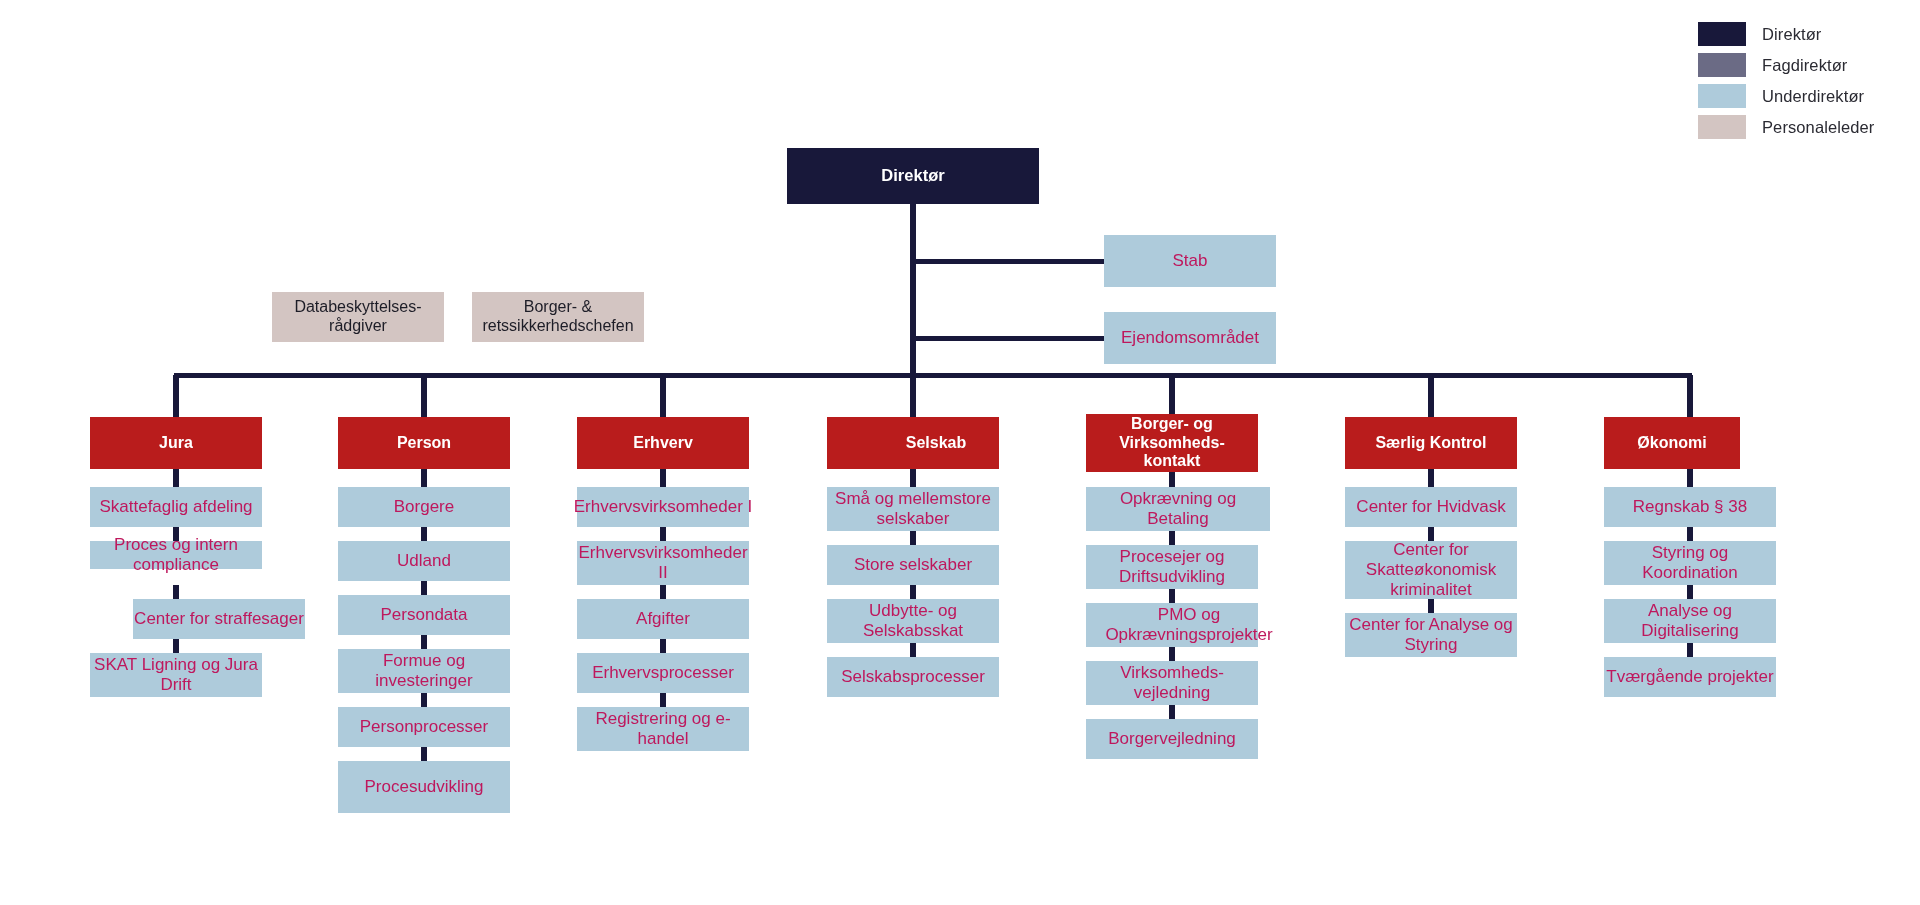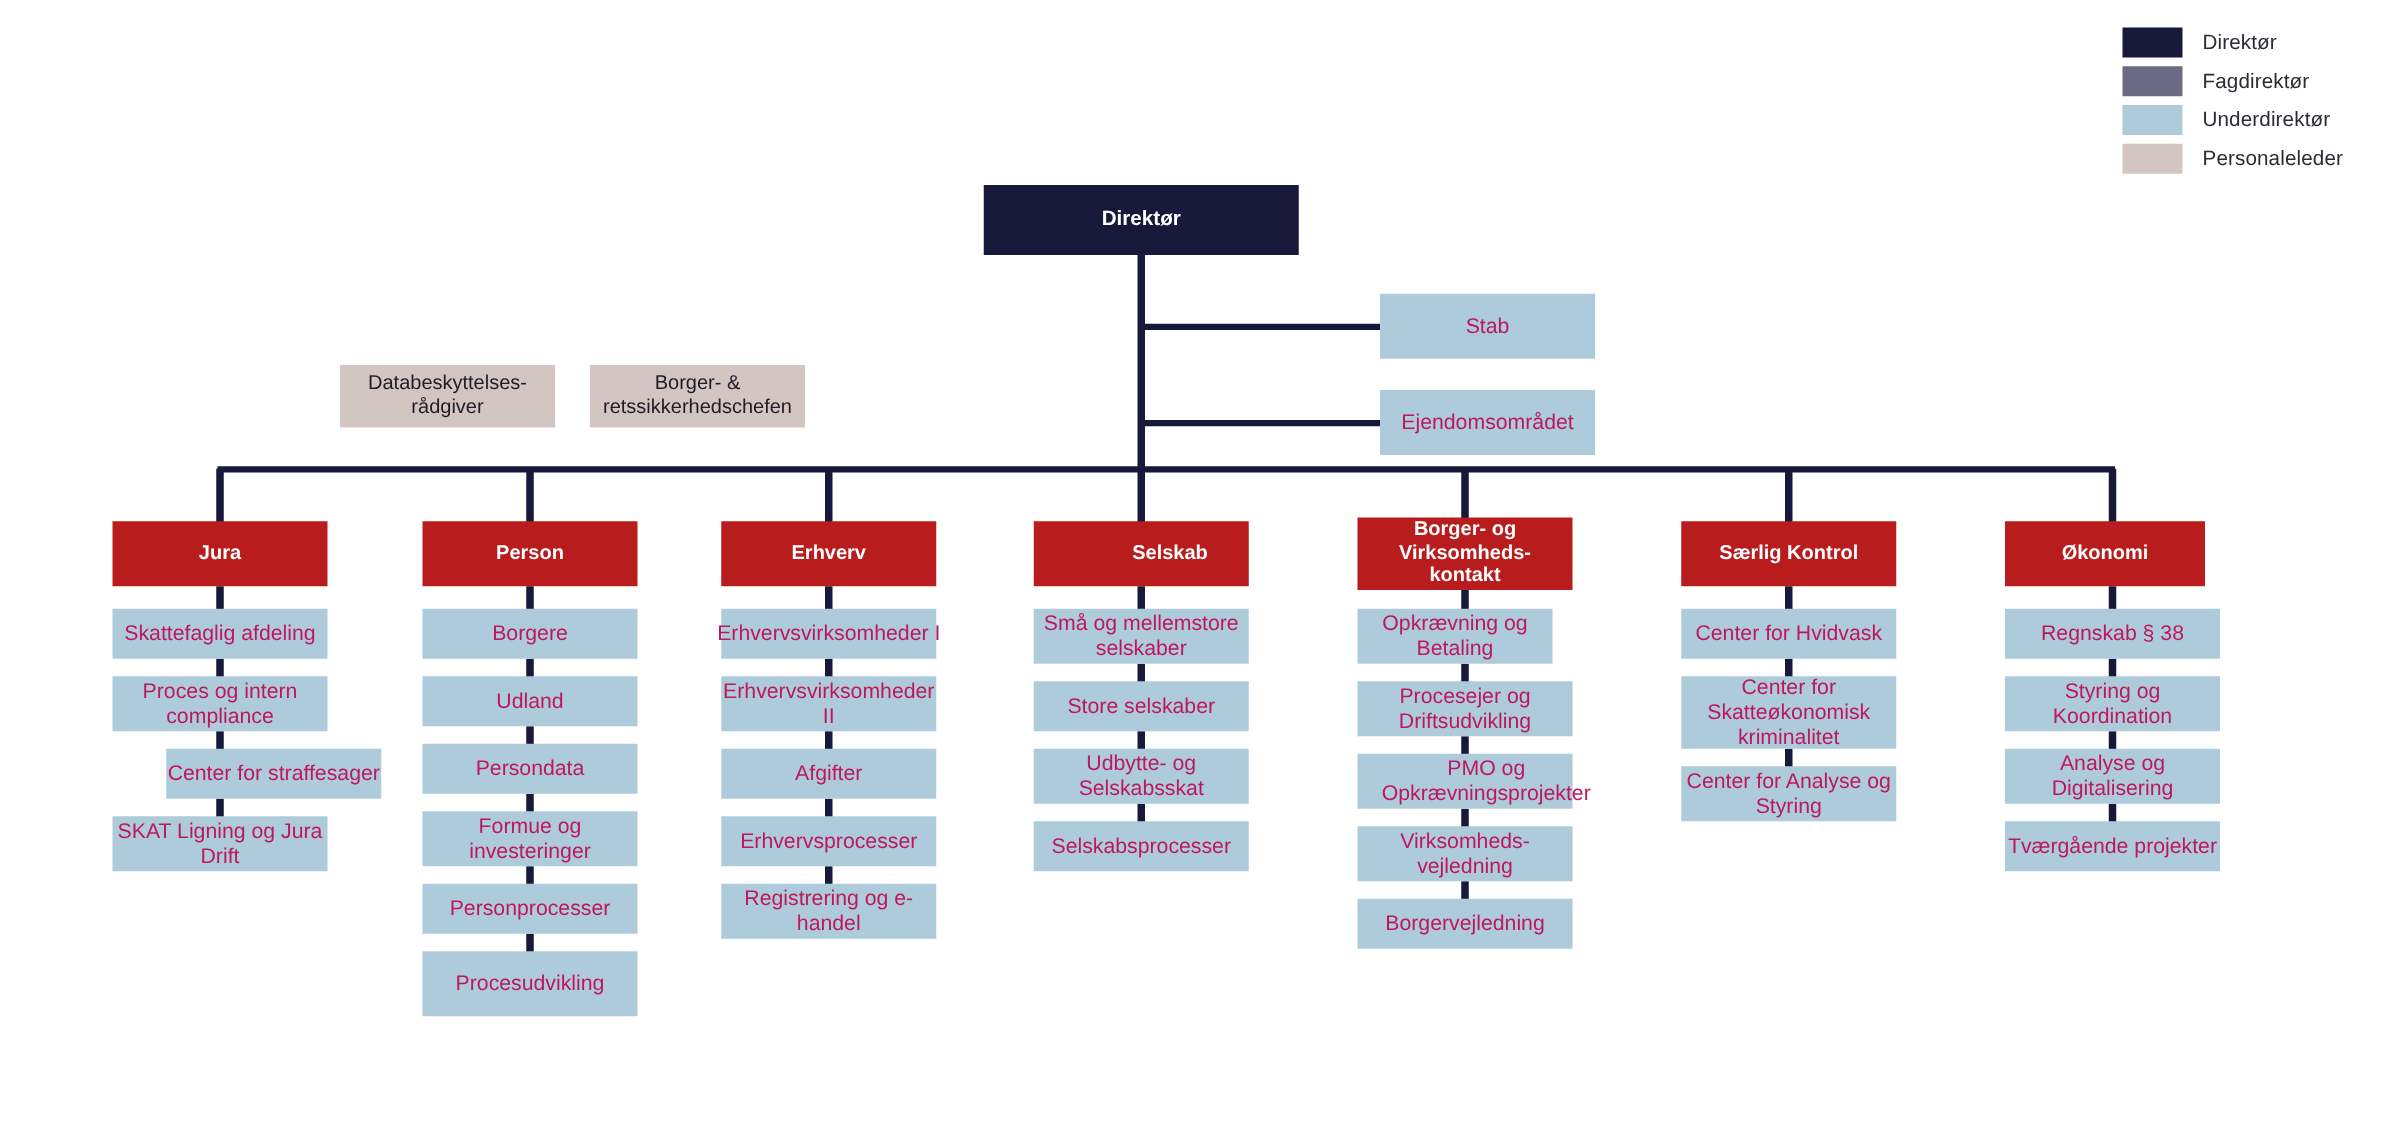--- a/index.html
+++ b/index.html
@@ -179,21 +179,21 @@
       <div class="box lvl-personaleleder" style="left: 472px; top: 292px; width: 172px; height: 50px;">
         <span>Borger- &amp;
 retssikkerhedschefen</span>
       </div>
       <div class="box lvl-fagdirektor nowrapbox" style="left: 90px; top: 417px; width: 172px; height: 52px;">
         <span>Jura</span>
       </div>
       <div class="box lvl-underdirektor nowrapbox" style="left: 90px; top: 487px; width: 172px; height: 40px;">
         <span>Skattefaglig afdeling</span>
       </div>
-      <div class="box lvl-underdirektor" style="left: 90px; top: 541px; width: 172px; height: 44px;">
+      <div class="box lvl-underdirektor" style="left: 90px; top: 541px; width: 172px; height: 28px;">
         <span>Proces og intern
 compliance</span>
       </div>
       <div class="box lvl-underdirektor nowrapbox" style="left: 90px; top: 599px; width: 172px; height: 40px; margin-left: 43px;">
         <span>Center for straffesager</span>
       </div>
       <div class="box lvl-underdirektor" style="left: 90px; top: 653px; width: 172px; height: 44px;">
         <span>SKAT Ligning og Jura
 Drift</span>
       </div>
@@ -254,21 +254,21 @@
 Selskabsskat</span>
       </div>
       <div class="box lvl-underdirektor nowrapbox" style="left: 827px; top: 657px; width: 172px; height: 40px;">
         <span>Selskabsprocesser</span>
       </div>
       <div class="box lvl-fagdirektor" style="left: 1086px; top: 414px; width: 172px; height: 58px;">
         <span>Borger- og
 Virksomheds-
 kontakt</span>
       </div>
-      <div class="box lvl-underdirektor" style="left: 1086px; top: 487px; width: 156px; height: 44px; align-items: center;">
+      <div class="box lvl-underdirektor" style="left: 1086px; top: 487px; width: 184px; height: 44px; align-items: center;">
         <span>Opkrævning og
 Betaling</span>
       </div>
       <div class="box lvl-underdirektor" style="left: 1086px; top: 545px; width: 172px; height: 44px;">
         <span>Procesejer og
 Driftsudvikling</span>
       </div>
       <div class="box lvl-underdirektor" style="left: 1086px; top: 603px; width: 172px; height: 44px; padding-left: 36px;">
         <span>PMO og
 Opkrævningsprojekter</span>
@@ -288,21 +288,21 @@
       </div>
       <div class="box lvl-underdirektor" style="left: 1345px; top: 541px; width: 172px; height: 58px;">
         <span>Center for
 Skatteøkonomisk
 kriminalitet</span>
       </div>
       <div class="box lvl-underdirektor" style="left: 1345px; top: 613px; width: 172px; height: 44px;">
         <span>Center for Analyse og
 Styring</span>
       </div>
-      <div class="box lvl-fagdirektor nowrapbox" style="left: 1604px; top: 417px; width: 160px; height: 52px;">
+      <div class="box lvl-fagdirektor nowrapbox" style="left: 1604px; top: 417px; width: 136px; height: 52px;">
         <span>Økonomi</span>
       </div>
       <div class="box lvl-underdirektor nowrapbox" style="left: 1604px; top: 487px; width: 172px; height: 40px;">
         <span>Regnskab § 38</span>
       </div>
       <div class="box lvl-underdirektor" style="left: 1604px; top: 541px; width: 172px; height: 44px;">
         <span>Styring og
 Koordination</span>
       </div>
       <div class="box lvl-underdirektor" style="left: 1604px; top: 599px; width: 172px; height: 44px;">

